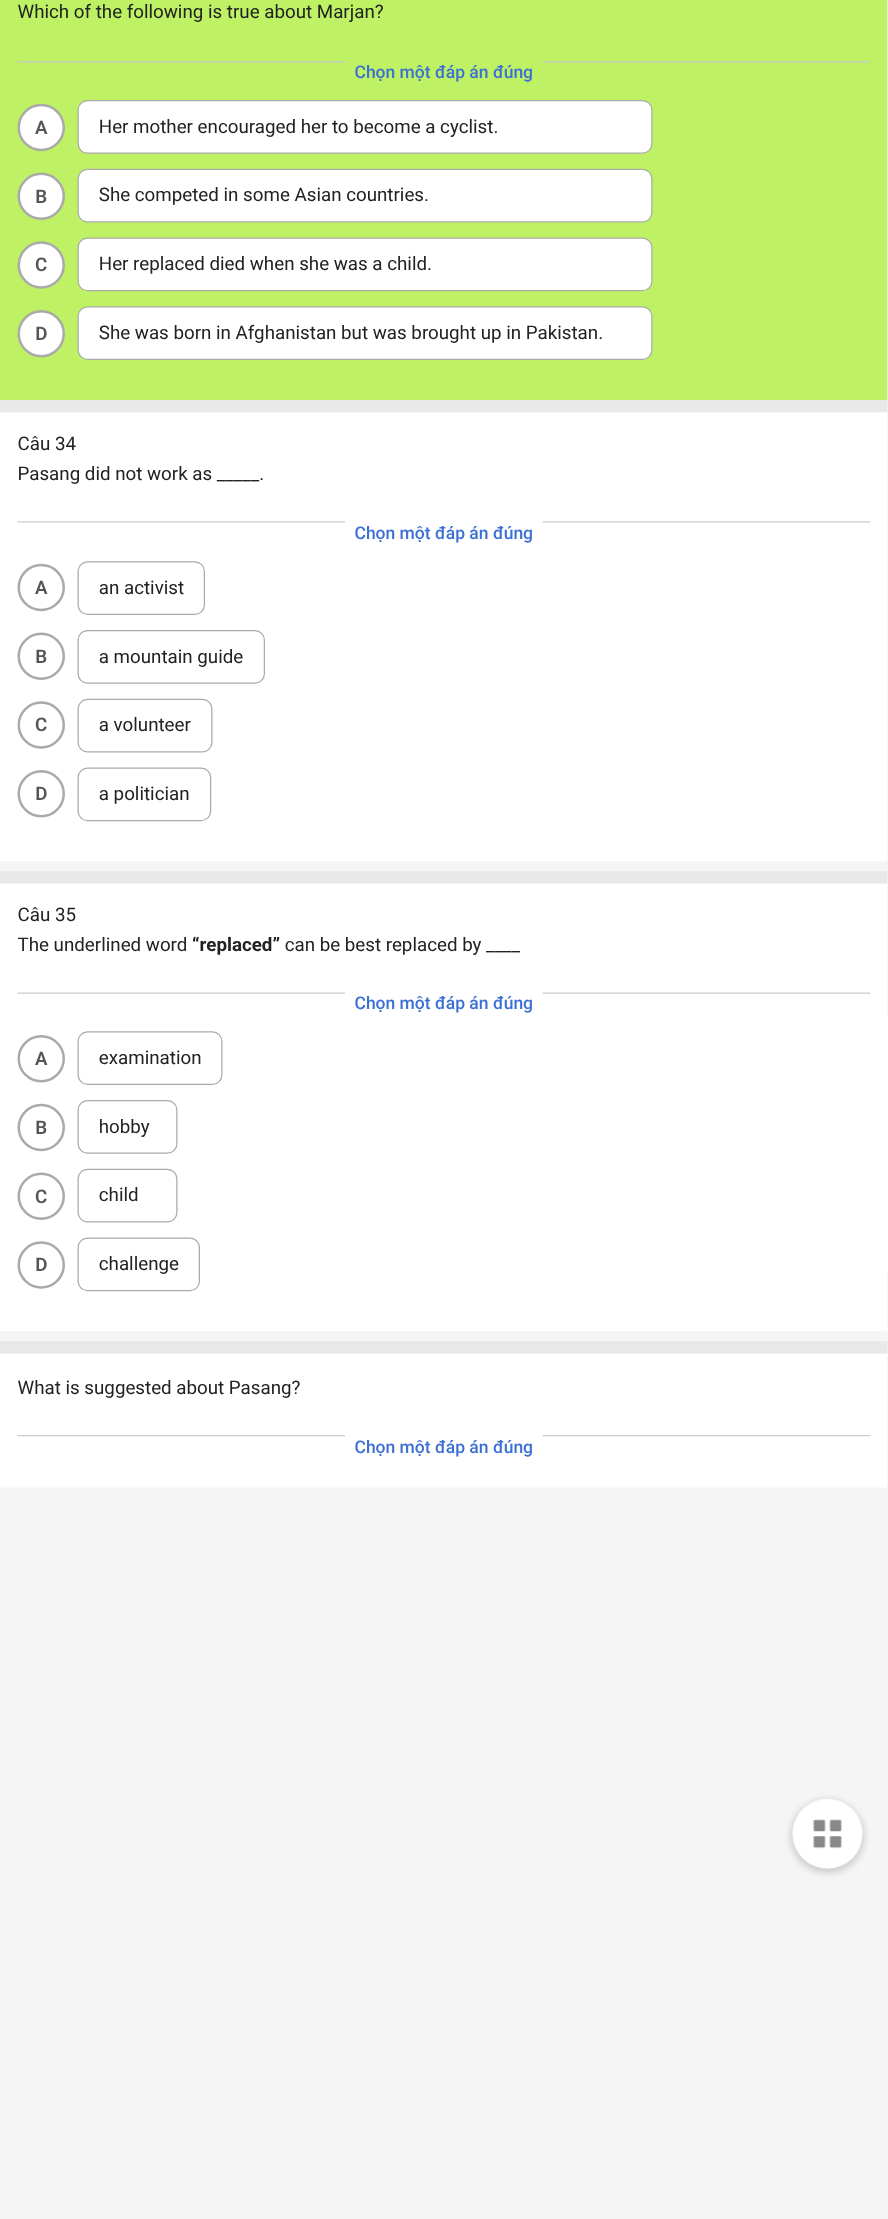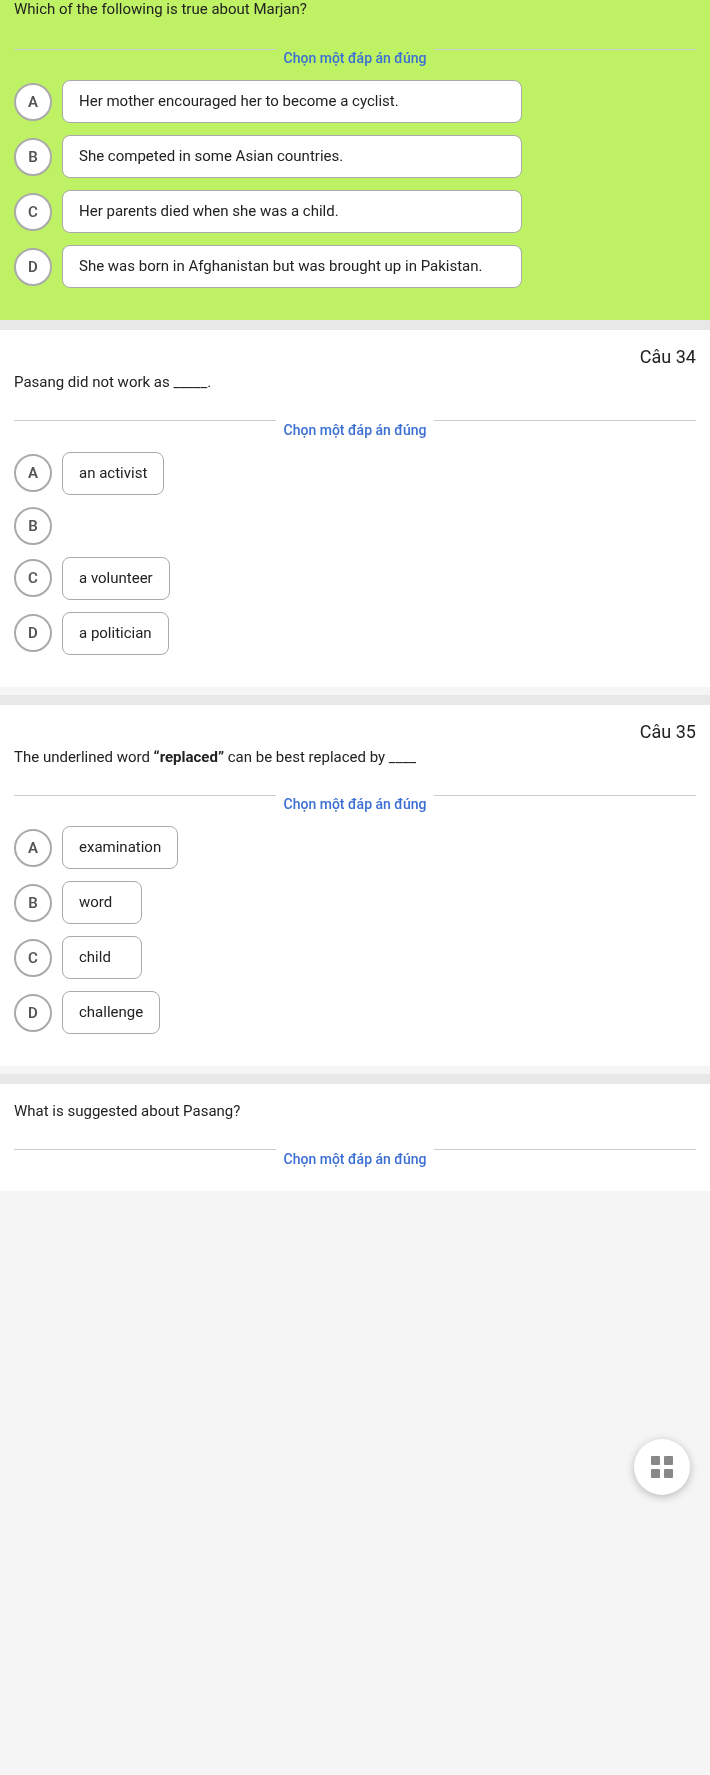--- a/index.html
+++ b/index.html
@@ -15,23 +15,22 @@
       color: #222;
     }
 
     .question-block {
       background: #fff;
       padding: 16px 14px 20px 14px;
       margin-bottom: 8px;
     }
 
     .question-header {
-      font-size: 18px;
+      font-size: 15px;
       margin-bottom: 4px;
-      text-align: right;
     }
 
     .question-text {
       font-size: 15px;
       margin-bottom: 10px;
       line-height: 1.5;
     }
 
     .question-text b {
       font-weight: bold;
@@ -156,21 +155,21 @@
   <div class="option-row">
     <div class="option-circle">A</div>
     <div class="option-box wide">Her mother encouraged her to become a cyclist.</div>
   </div>
   <div class="option-row">
     <div class="option-circle">B</div>
     <div class="option-box wide">She competed in some Asian countries.</div>
   </div>
   <div class="option-row">
     <div class="option-circle">C</div>
-    <div class="option-box wide">Her parents died when she was a child.</div>
+    <div class="option-box wide">Her replaced died when she was a child.</div>
   </div>
   <div class="option-row">
     <div class="option-circle">D</div>
     <div class="option-box wide">She was born in Afghanistan but was brought up in Pakistan.</div>
   </div>
 </div>
 
 <div class="section-separator"></div>
 
 <div class="question-block">
@@ -182,20 +181,21 @@
     <span class="divider-label">Chọn một đáp án đúng</span>
     <div class="divider-line"></div>
   </div>
 
   <div class="option-row">
     <div class="option-circle">A</div>
     <div class="option-box">an activist</div>
   </div>
   <div class="option-row">
     <div class="option-circle">B</div>
+    <div class="option-box">a mountain guide</div>
   </div>
   <div class="option-row">
     <div class="option-circle">C</div>
     <div class="option-box">a volunteer</div>
   </div>
   <div class="option-row">
     <div class="option-circle">D</div>
     <div class="option-box">a politician</div>
   </div>
 </div>
@@ -213,21 +213,21 @@
     <span class="divider-label">Chọn một đáp án đúng</span>
     <div class="divider-line"></div>
   </div>
 
   <div class="option-row">
     <div class="option-circle">A</div>
     <div class="option-box">examination</div>
   </div>
   <div class="option-row">
     <div class="option-circle">B</div>
-    <div class="option-box">word</div>
+    <div class="option-box">hobby</div>
   </div>
   <div class="option-row">
     <div class="option-circle">C</div>
     <div class="option-box">child</div>
   </div>
   <div class="option-row">
     <div class="option-circle">D</div>
     <div class="option-box">challenge</div>
   </div>
 </div>

